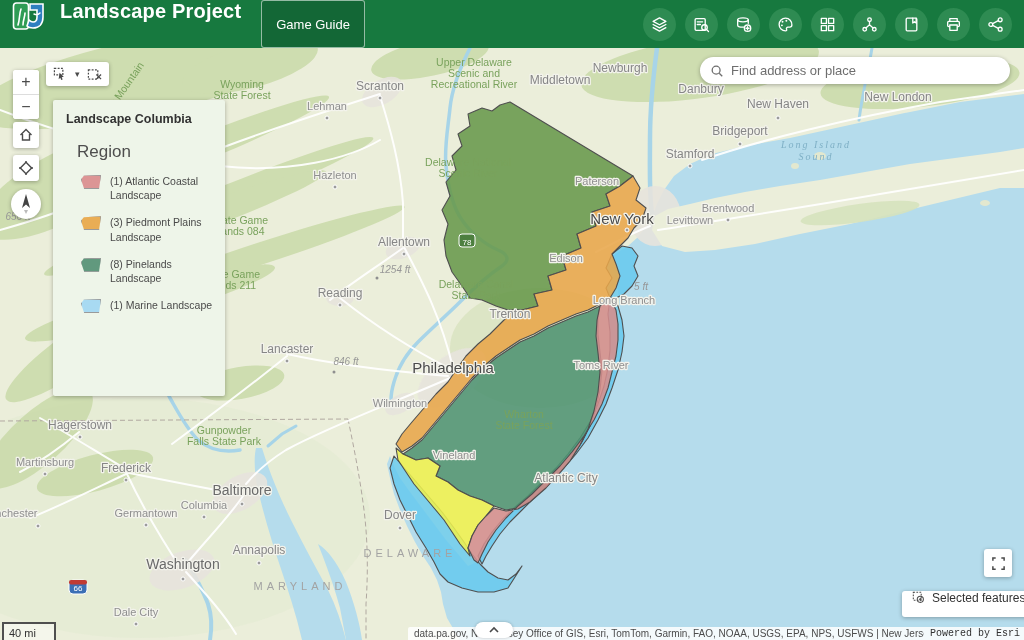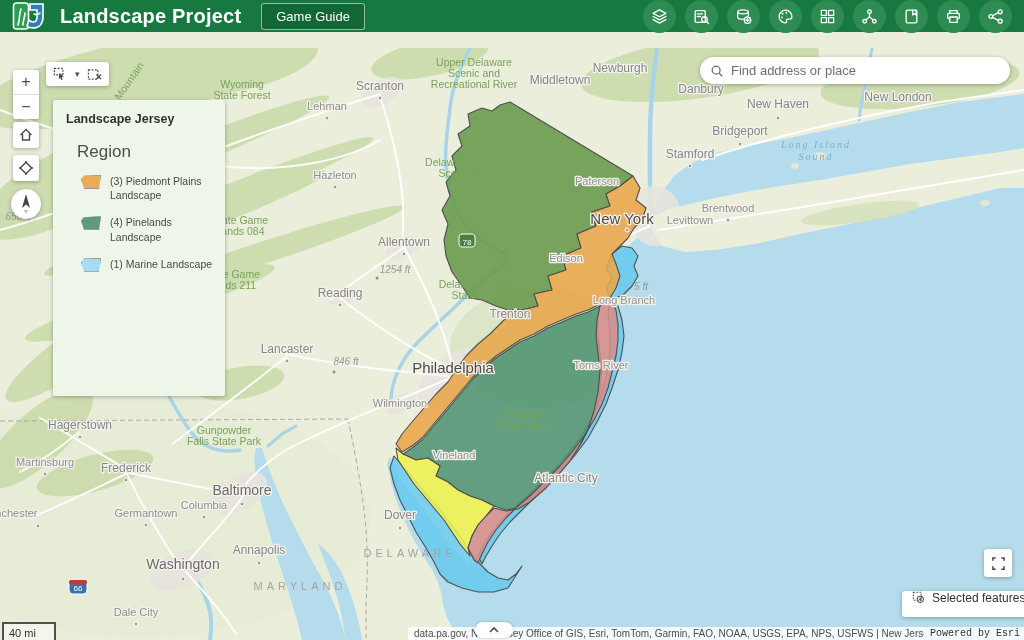--- a/index.html
+++ b/index.html
@@ -1,21 +1,21 @@
 <!DOCTYPE html>
 <html style="--hdr: #17793f; --btn: #2e8b52;"><head>
 <meta charset="utf-8">
 <style>
   * { margin:0; padding:0; box-sizing:border-box; }
   html,body { width:1024px; height:640px; overflow:hidden; font-family:"Liberation Sans",sans-serif; }
   .app { position:relative; width:1024px; height:640px; background:#ebeeda; }
 
   
-  header { position:absolute; top:0; left:0; right:0; height:32px; display:flex; align-items:center;
-           padding:8px 12px; gap:12px; background:var(--hdr,#17793f); z-index:50; }
+  header { position:absolute; top:0; left:0; right:0; height:48px; display:flex; 
+           padding:0 12px; gap:12px; background:var(--hdr,#17793f); z-index:50; }
   .logo svg { display:block; }
   h1 { color:#fff; font-size:20px; font-weight:bold; letter-spacing:.2px; white-space:nowrap; }
   .ug { margin-left:8px; background:rgba(0,0,0,.14); border:1px solid rgba(255,255,255,.55); color:#fff;
         font-size:13px; padding:5px 14px; border-radius:3px; cursor:pointer; font-family:inherit; }
   .toolbar { margin-left:auto; display:flex; gap:9px; align-items:center; }
   .tb-btn { width:33px; height:33px; border-radius:50%; background:var(--btn,#2e8b52); border:none; cursor:pointer;
             display:flex; align-items:center; justify-content:center; }
   .tb-btn svg { width:17px; height:17px; stroke:#fff; fill:none; stroke-width:1.25; stroke-linecap:round; stroke-linejoin:round; }
 
   
@@ -389,30 +389,34 @@
       <button class="sbtn caret">▾</button>
       <button class="sbtn" style="width:24px">
         <svg viewBox="0 0 16 16">
           <rect x="1.5" y="3" width="10" height="10" stroke-dasharray="2,1.5"></rect>
           <path d="M10 8l5 5M15 8l-5 5"></path>
         </svg>
       </button>
     </div>
 
     <div class="legend panelshadow">
-      <h2>Landscape Jersey</h2>
+      <h2>Landscape Columbia</h2>
       <div class="field">Region</div>
       <div id="legend-items">
+          <div class="litem">
+            <div class="swatch" style="background: rgb(220, 149, 149);"></div>
+            <span>(1) Atlantic Coastal Landscape</span>
+          </div>
           <div class="litem">
             <div class="swatch" style="background: rgb(233, 173, 85);"></div>
             <span>(3) Piedmont Plains Landscape</span>
           </div>
           <div class="litem">
             <div class="swatch" style="background: rgb(97, 153, 126);"></div>
-            <span>(4) Pinelands Landscape</span>
+            <span>(8) Pinelands Landscape</span>
           </div>
           <div class="litem">
             <div class="swatch" style="background: rgb(168, 218, 242);"></div>
             <span>(1) Marine Landscape</span>
           </div>
         </div>
     </div>
 
     <div class="search panelshadow">
       <svg viewBox="0 0 16 16">

